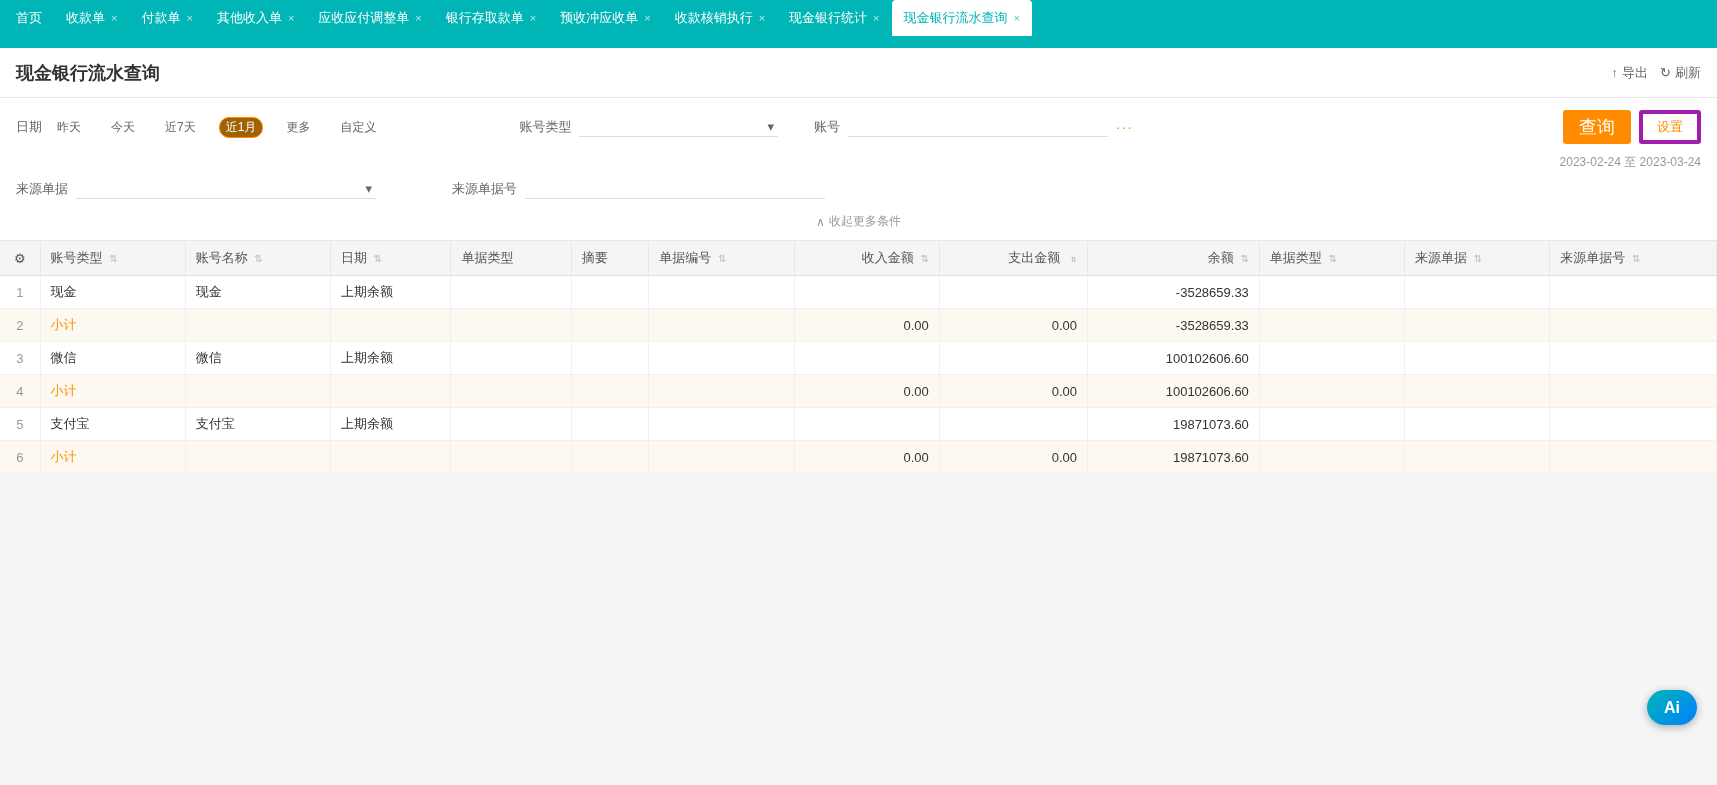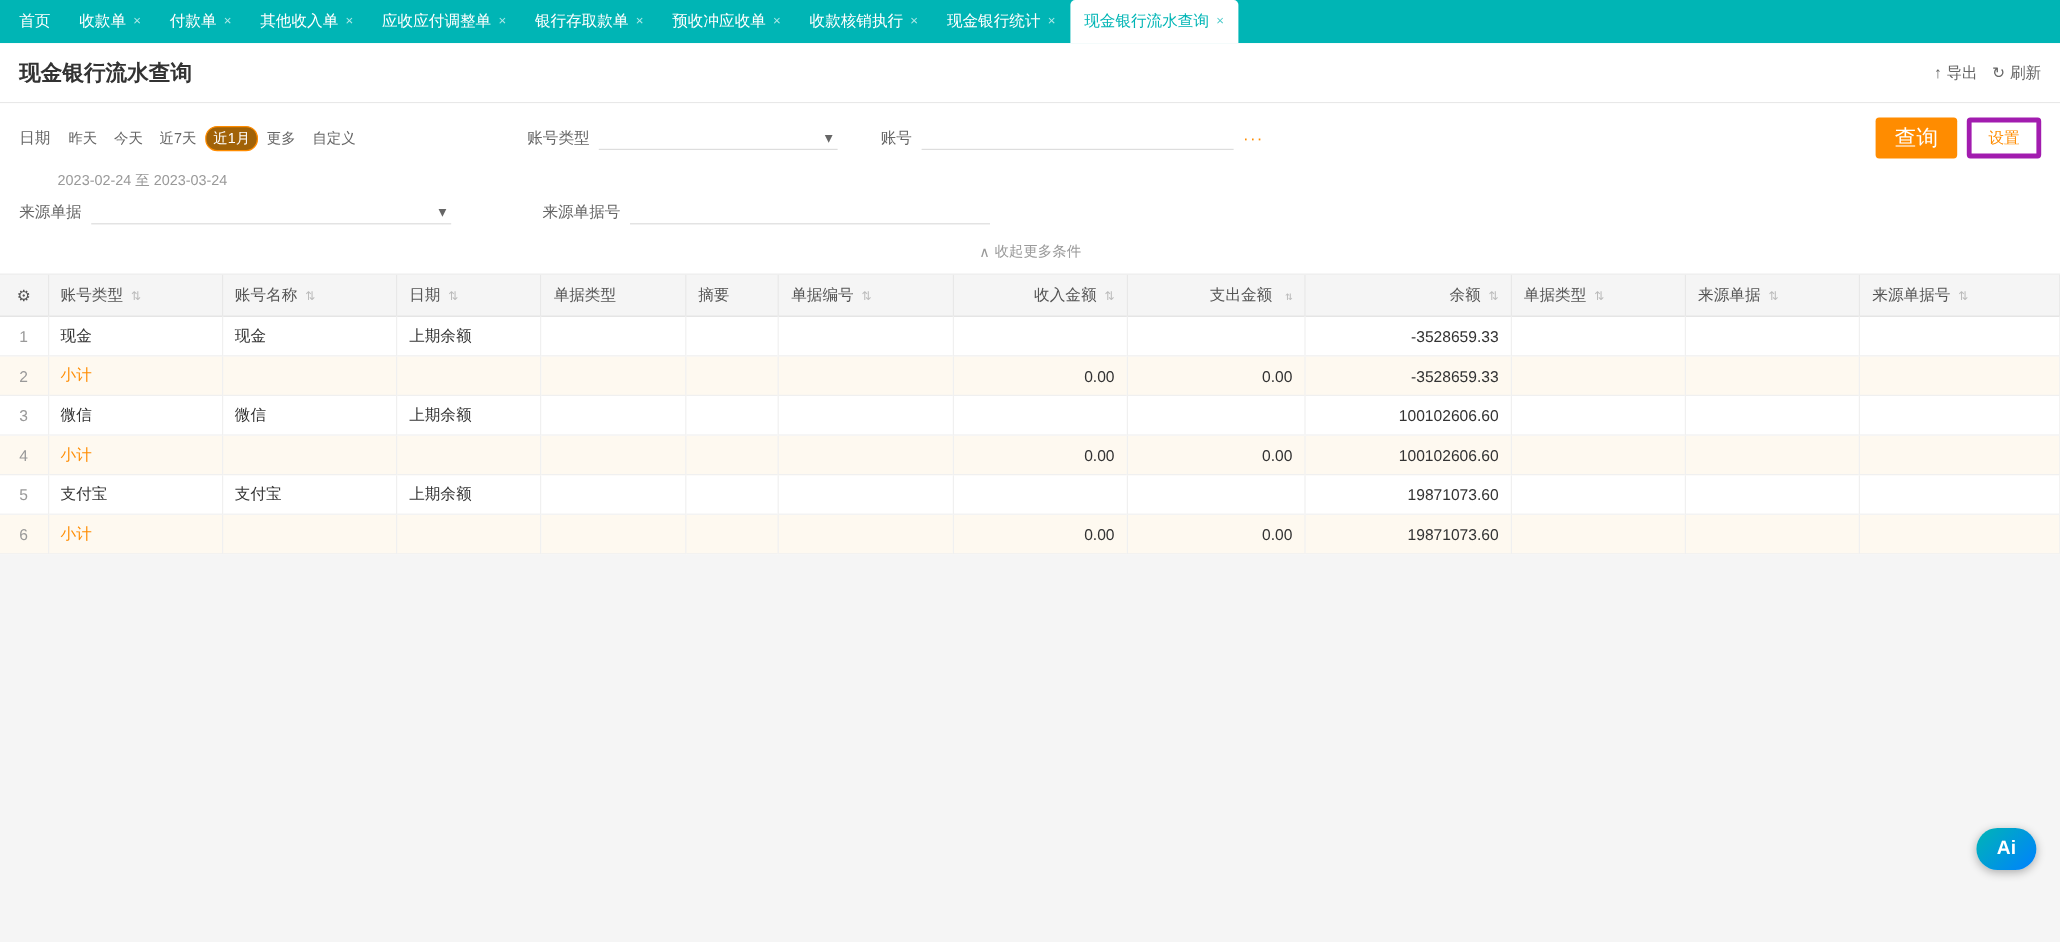--- a/index.html
+++ b/index.html
@@ -2,21 +2,21 @@
 <html><head>
   <meta charset="utf-8">
   <style>
     * { box-sizing: border-box; margin: 0; padding: 0; }
     body { font-family: 'Microsoft YaHei', Arial, sans-serif; font-size: 13px; background: #f5f5f5; color: #333; }
 
     
     .top-nav {
       background: #00b5b5;
       display: flex;
-      height: 36px;
+      height: 48px;
       padding: 0 4px;
       overflow: hidden;
     }
     .nav-item {
       color: #fff;
       padding: 0 12px;
       height: 36px;
       line-height: 36px;
       cursor: pointer;
       white-space: nowrap;
@@ -61,21 +61,21 @@
       gap: 16px;
       margin-bottom: 10px;
       flex-wrap: wrap;
     }
     .filter-group {
       display: flex;
       align-items: center;
       gap: 8px;
     }
     .filter-label { color: #666; white-space: nowrap; font-size: 13px; }
-    .date-shortcuts { display: flex; gap: 0; align-items: center; }
+    .date-shortcuts { display: flex; gap: 16px; align-items: center; }
     .date-btn {
       padding: 1px 6px;
       border-radius: 3px;
       cursor: pointer;
       font-size: 12px;
       color: #666;
       border: 1px solid transparent;
     }
     .date-btn.active {
       background: #a16207;
@@ -289,21 +289,21 @@
       <input class="filter-input" type="text" value="" style="width: 260px;">
       <span class="ellipsis-btn">···</span>
     </div>
 
     <div style="margin-left: auto; display:flex; gap:8px; align-items:center;">
       <button class="query-btn">查询</button>
       <button class="settings-btn">设置</button>
     </div>
   </div>
 
-  <div style="margin-left: 32px; margin-bottom: 8px;">
+  <div style="margin-left: 32px; margin-bottom: 8px; text-align: right;">
     <span class="date-range">2023-02-24 至 2023-03-24</span>
   </div>
 
   <div class="filter-row">
     <div class="filter-group">
       <span class="filter-label">来源单据</span>
       <div class="filter-select" style="min-width:300px;">
         <span style="flex:1;"></span>
         <span>▾</span>
       </div>

